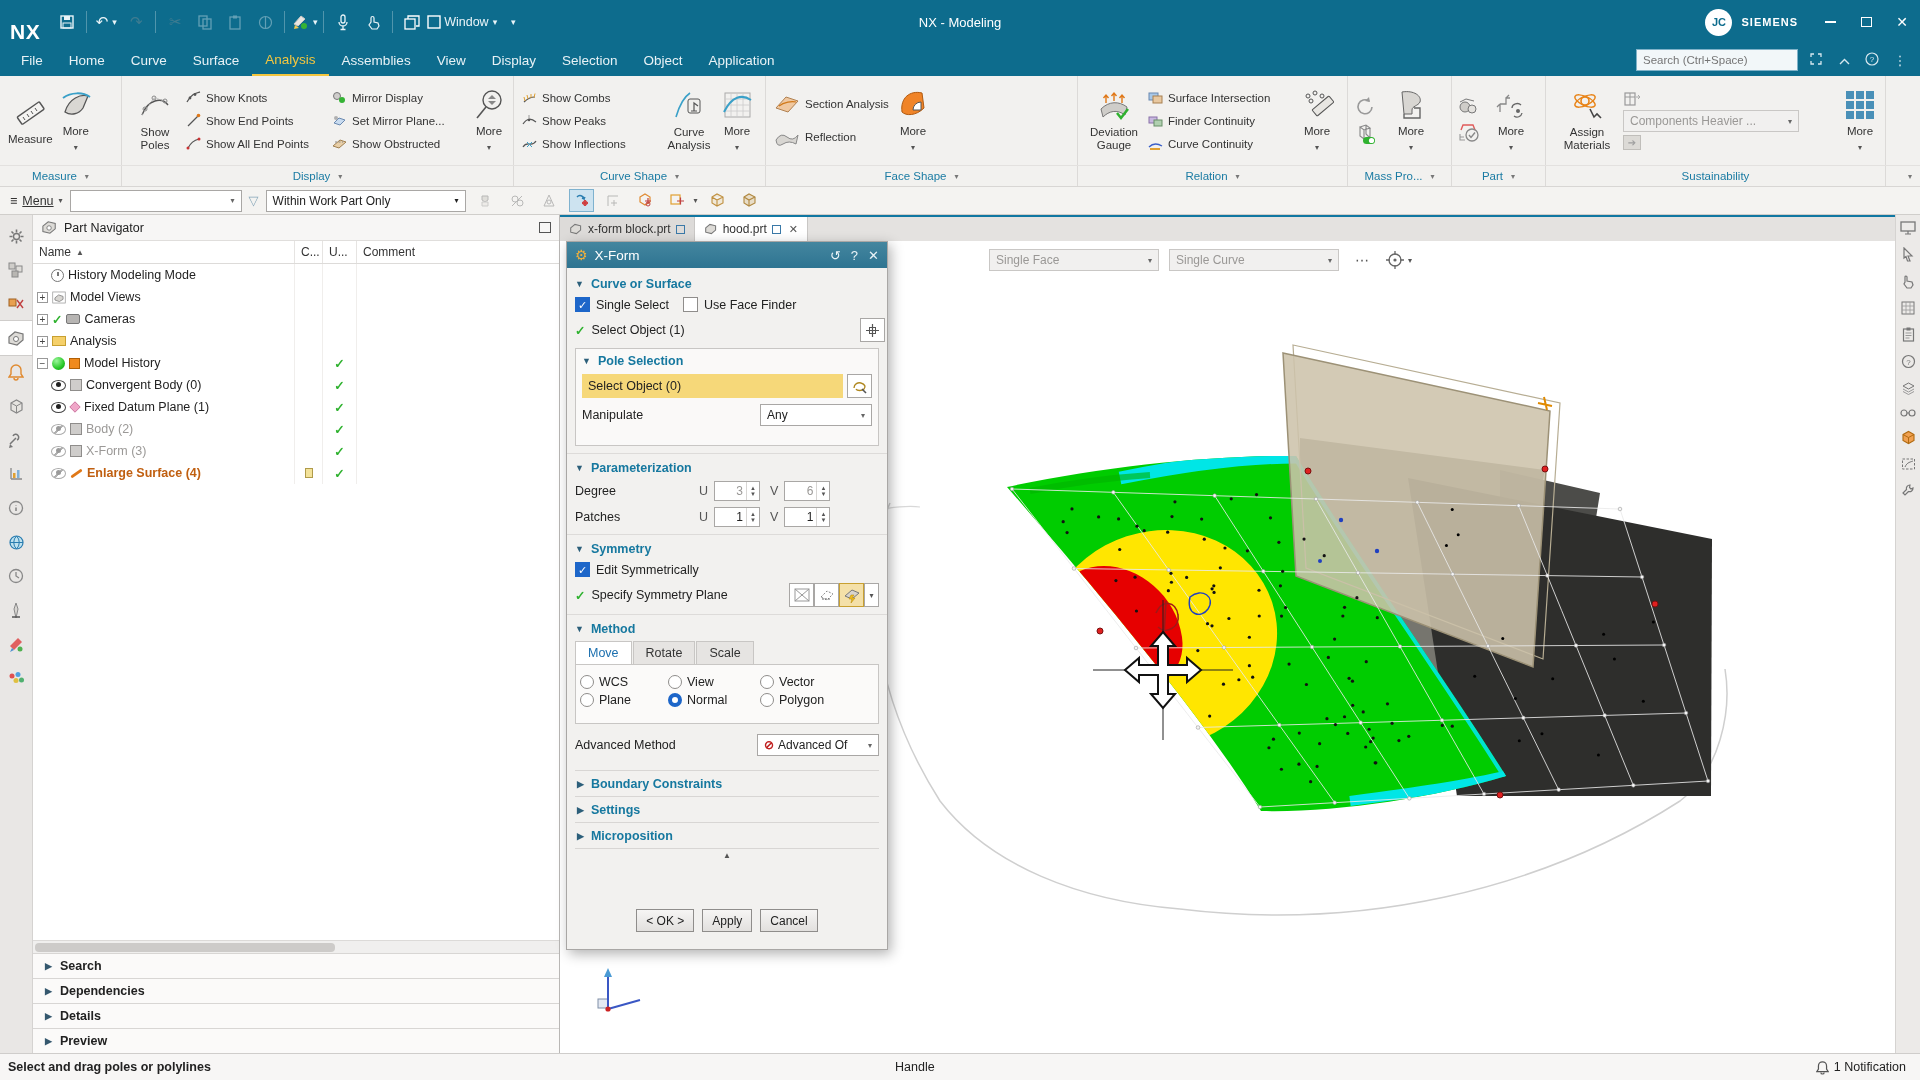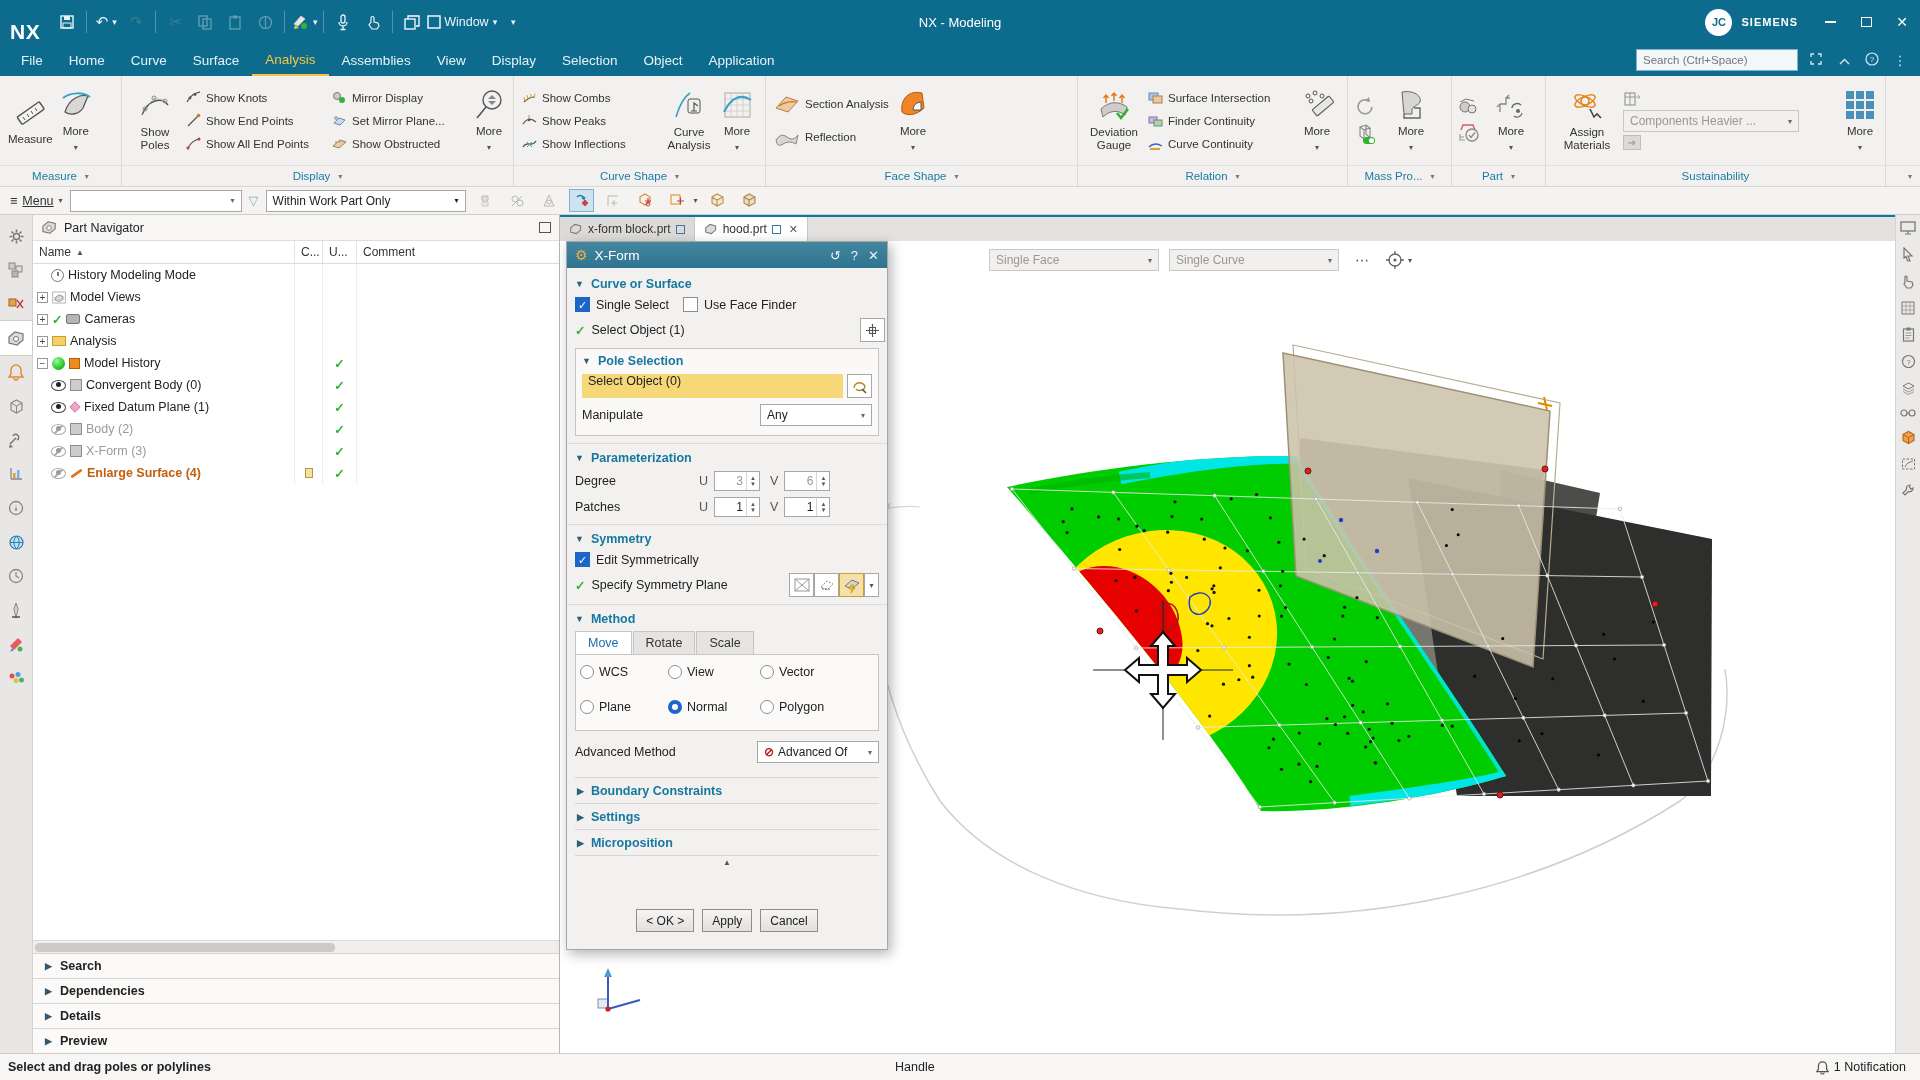--- a/index.html
+++ b/index.html
@@ -108,31 +108,31 @@
   .dialog{position:absolute;left:566px;top:241px;width:322px;height:709px;background:#f2f1ef;border:1px solid #a9a7a5;box-shadow:3px 4px 12px rgba(0,0,0,.3);display:flex;flex-direction:column;z-index:10}
   .dtitle{height:26px;background:linear-gradient(#44869f,#2e7491);color:#fff;display:flex;align-items:center;gap:7px;padding:0 8px;font-size:13.5px;flex:none}
   .dtitle .dticons{margin-left:auto;display:flex;gap:10px;font-size:13px;color:#eaf3f7}
   .dbody{flex:1;padding:2px 8px 0;overflow:hidden;position:relative}
   .dsec{color:#16789f;font-weight:bold;font-size:12.5px;display:flex;align-items:center;gap:7px;margin:7px 0 5px}
   .tri{font-size:9px;color:#2c5f7a}
   .drow{display:flex;align-items:center;gap:6px;margin:6px 0;font-size:12.5px}
   .chk{width:15px;height:15px;border:1px solid #8f8d8b;background:#fff;flex:none}
   .chk.on{background:#1d66c9;border-color:#1d66c9;color:#fff;font-size:11px;line-height:14px;text-align:center}
   .gbox{border:1px solid #c8c6c4;background:#faf9f8;padding:5px 6px 7px;margin:3px 0 4px}
-  .hlrow{background:#f6d879;height:24px;display:flex;align-items:flex-start;padding:0 6px;flex:1}
+  .hlrow{background:#f6d879;height:24px;display:flex;align-items:center;padding:0 6px;flex:1}
   .iconbtn{width:25px;height:24px;border:1px solid #a9a7a5;background:#fff;display:flex;align-items:center;justify-content:center;flex:none}
   .spin{width:46px;height:20px;border:1px solid #a9a7a5;background:#fff;display:flex;align-items:center}
   .spin .val{flex:1;text-align:right;padding-right:3px;font-size:12px}
   .spin .arr{width:13px;height:100%;display:flex;flex-direction:column;align-items:center;justify-content:center;font-size:6px;color:#555;border-left:1px solid #d8d6d4}
   .gray .val{color:#9a9896}
   .divider{height:1px;background:#dddbd9;margin:7px -8px 0}
   .mtabs{display:flex;margin-top:2px}
   .mtab{padding:4px 12px;background:#e6e4e2;border:1px solid #c8c6c4;border-bottom:none;font-size:12.5px;color:#333;margin-right:1px}
   .mtab.active{background:#fff;color:#1b6fae}
-  .mpanel{border:1px solid #c8c6c4;background:#fbfaf9;padding:10px 4px 16px;display:grid;grid-template-columns:88px 92px 100px;row-gap:21px}
+  .mpanel{border:1px solid #c8c6c4;background:#fbfaf9;padding:10px 4px 16px;display:grid;grid-template-columns:88px 92px 100px;row-gap:4px}
   .radio{display:flex;align-items:center;gap:5px;font-size:12.5px}
   .rdot{width:14px;height:14px;border-radius:50%;border:1px solid #8f8d8b;background:#fff;flex:none}
   .rdot.on{border:4px solid #1d66c9}
   .dcoll{border-top:1px solid #d8d6d4;height:26px;display:flex;align-items:center;gap:7px;font-weight:bold;color:#16789f;font-size:12.5px;padding:0 2px}
   .cstrip{height:13px;display:flex;align-items:center;justify-content:center;border-top:1px solid #d8d6d4;color:#555;font-size:8px}
   .dbuttons{display:flex;justify-content:center;gap:8px;padding:7px 0 17px;flex:none}
   .dbtn{height:23px;padding:0 9px;border:1px solid #8f8d8b;background:linear-gradient(#f6f5f4,#e2e0de);font-size:12px;display:flex;align-items:center;color:#222}
 
   
   .i-clock{width:13px;height:13px;border:1.4px solid #777;border-radius:50%;position:relative;flex:none}
@@ -1237,21 +1237,21 @@
           <span class="hlrow">
               <span>Select Object (0)</span>
             </span>
           <span class="iconbtn">
               <svg width="16" height="15" viewBox="0 0 16 15">
                 <path d="M2 9 C2 5 6 3 9 4 C13 5 14 8 12 10 C10 12 5 12 4 10" fill="none" stroke="#b08820" stroke-width="1.4"></path>
                 <path d="M10 10 l4 4" stroke="#555" stroke-width="1.6"></path>
               </svg>
             </span>
         </div>
-        <div class="drow" style="justify-content:space-between;margin-bottom:2px">
+        <div class="drow" style="justify-content:space-between;margin-bottom:12px">
           <span>Manipulate</span>
           <div class="combo" style="width:112px">
               <span>Any</span>
               <span class="marrow">▾</span>
             </div>
         </div>
       </div>
 
       <div class="divider"></div>
       <div class="dsec">

